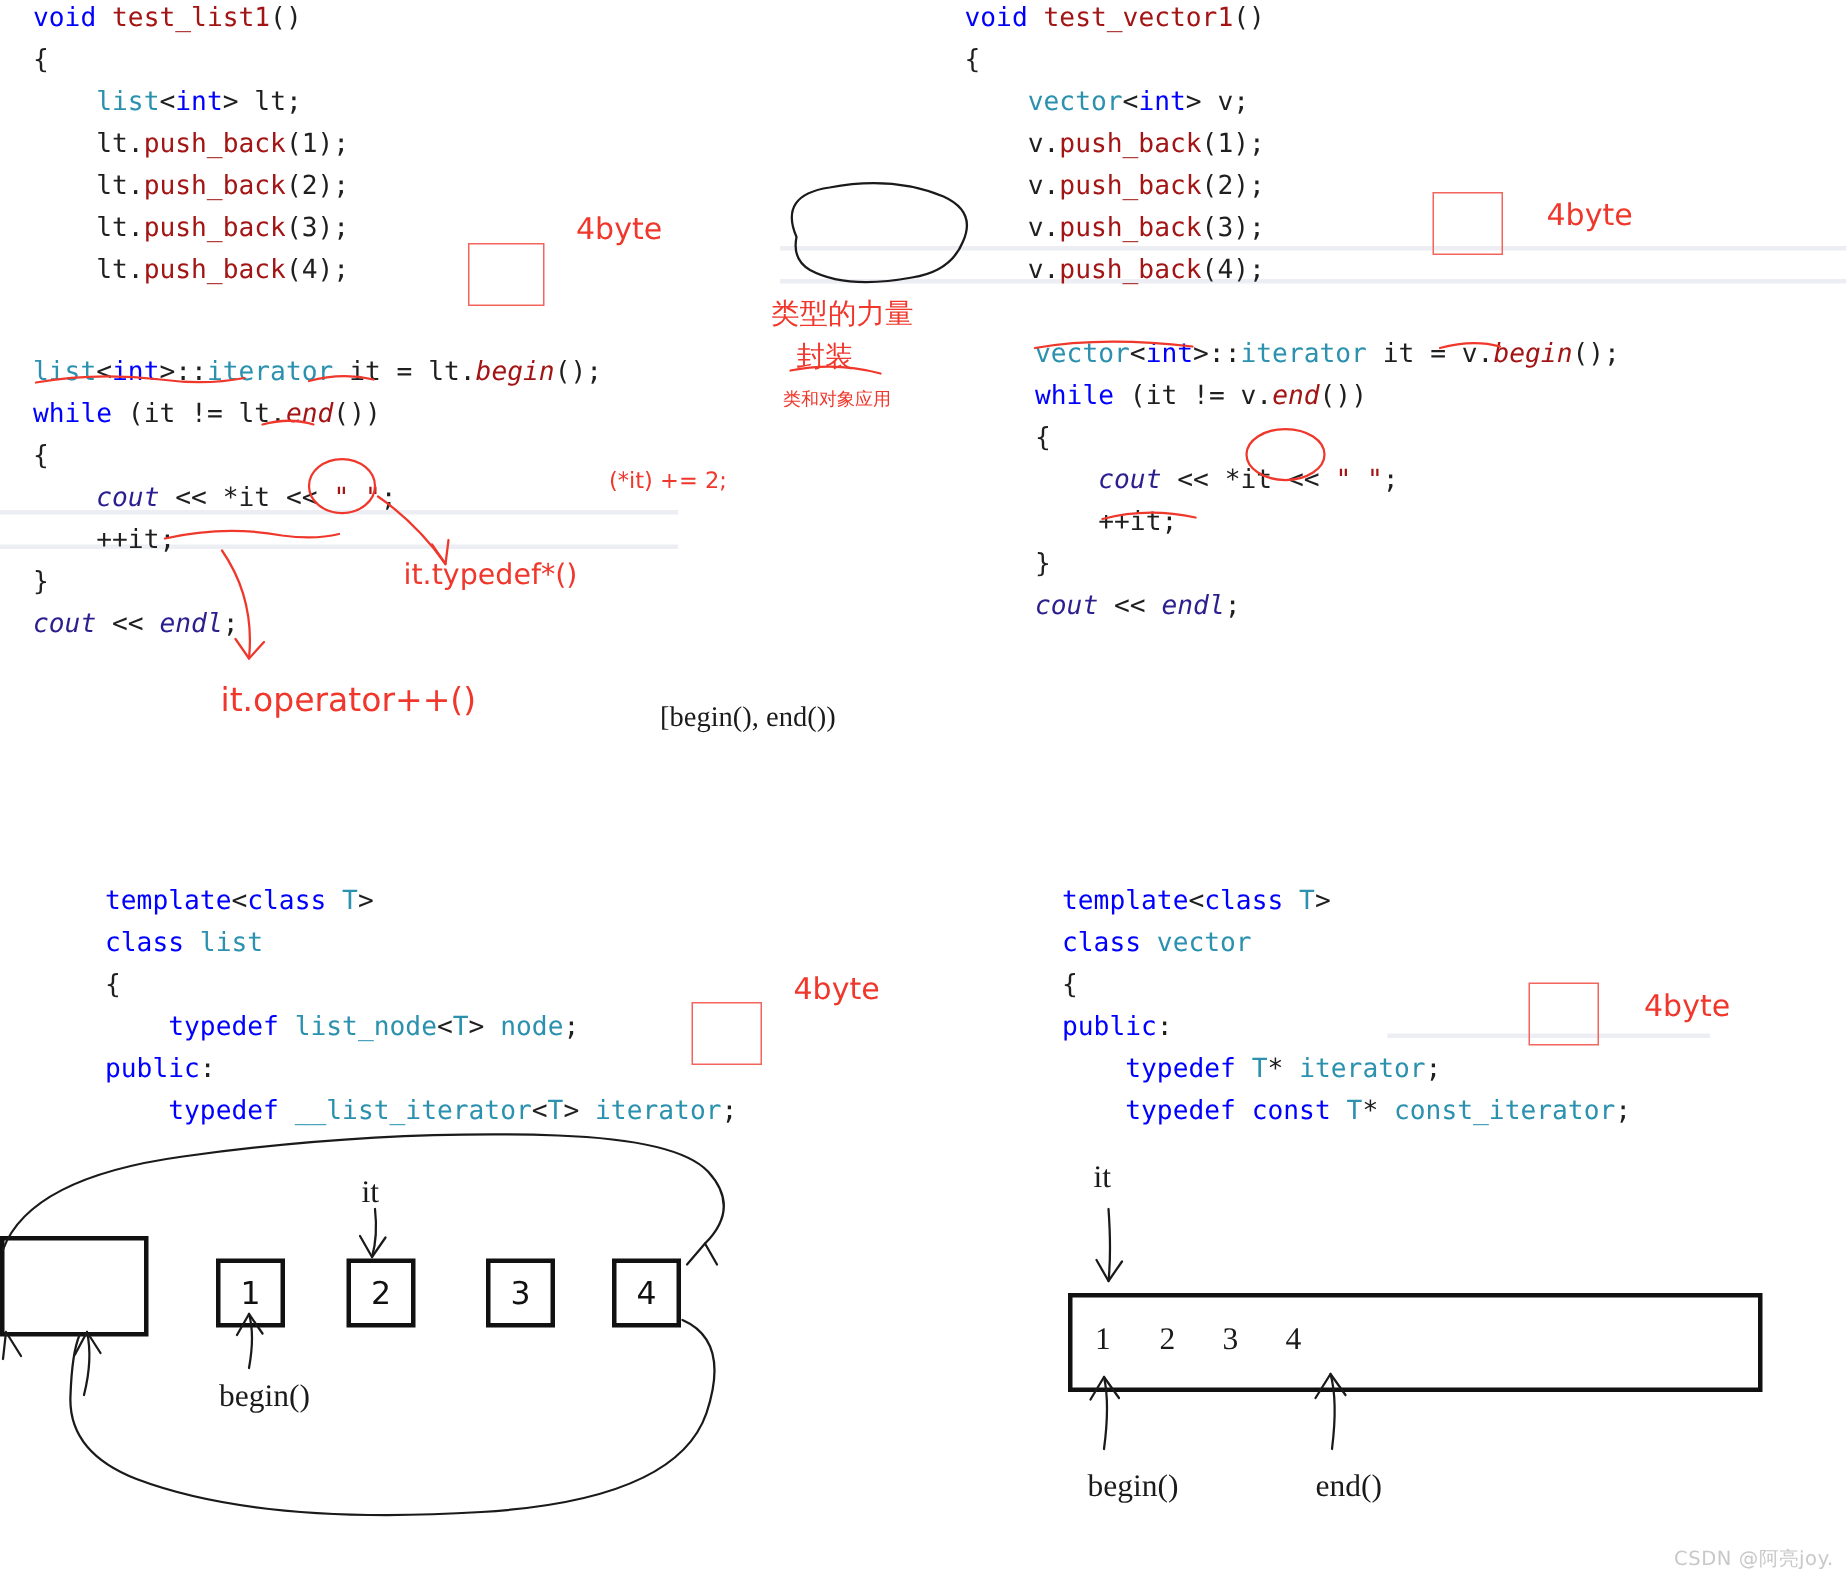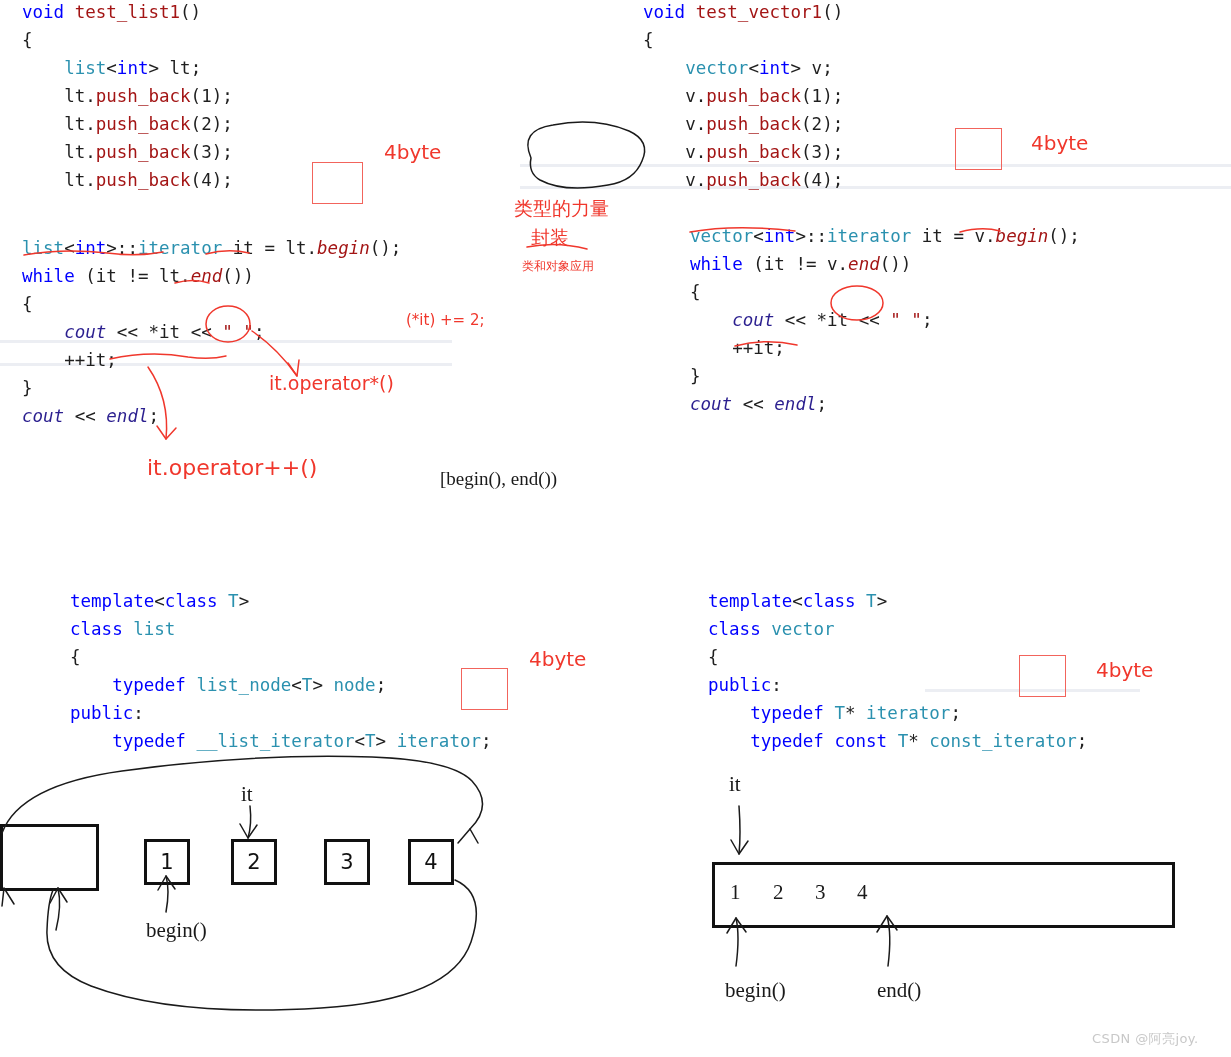--- a/index.html
+++ b/index.html
@@ -103,21 +103,21 @@
   <div class="red" style="left:529px;top:647px;font-size:20px;">4byte</div>
 
   <div class="redbox" style="left:1019px;top:655px;width:45px;height:40px;"></div>
   <div class="red" style="left:1096px;top:658px;font-size:20px;">4byte</div>
 
   <div class="red" style="left:514px;top:150px;font-size:19px;margin-top:46px;">类型的力量</div>
   <div class="red" style="left:531px;top:225px;font-size:19px;">封装</div>
   <div class="red" style="left:522px;top:258px;font-size:12px;">类和对象应用</div>
 
   <div class="red" style="left:406px;top:311px;font-size:15px;">(*it) += 2;</div>
-  <div class="red" style="left:269px;top:372px;font-size:19px;">it.operator*()</div>
+  <div class="red" style="left:269px;top:372px;font-size:19px;">it.typedef*()</div>
   <div class="red" style="left:147px;top:455px;font-size:22px;">it.operator++()</div>
 
   <div class="blk" style="left:440px;top:468px;font-size:19px;">[begin(), end())</div>
 
   <div class="node" style="left:0px;top:824px;width:93px;height:61px;"></div>
   <div class="node" style="left:144px;top:839px;width:40px;height:40px;">1</div>
   <div class="node" style="left:231px;top:839px;width:40px;height:40px;">2</div>
   <div class="node" style="left:324px;top:839px;width:40px;height:40px;">3</div>
   <div class="node" style="left:408px;top:839px;width:40px;height:40px;">4</div>
   <div class="blk" style="left:241px;top:782px;font-size:21px;">it</div>
@@ -182,15 +182,15 @@
       <path d="M739 854 l-8 -14 M739 854 l9 -13"></path>
 
       <path d="M736 966 q4 -30 0 -48"></path>
       <path d="M736 918 l-9 15 M736 918 l10 14"></path>
 
       <path d="M888 966 q4 -32 -1 -50"></path>
       <path d="M887 916 l-10 16 M887 916 l10 14"></path>
     </g>
   </svg>
 
-  <div class="wm" style="left:1092px;top:1030px;">CSDN @阿亮joy.</div>
+  <div class="wm" style="left:1116px;top:1030px;">CSDN @阿亮joy.</div>
 
 </div>
 
 </body></html>

